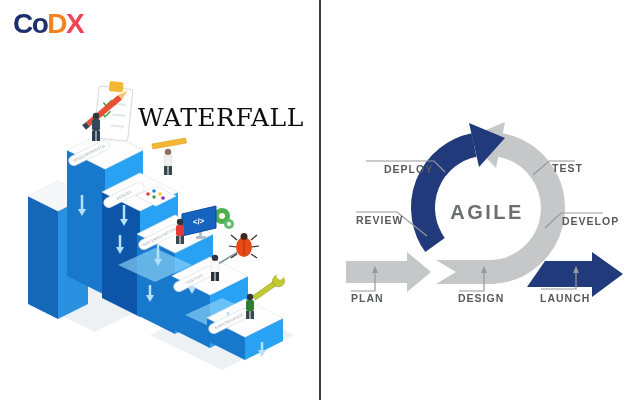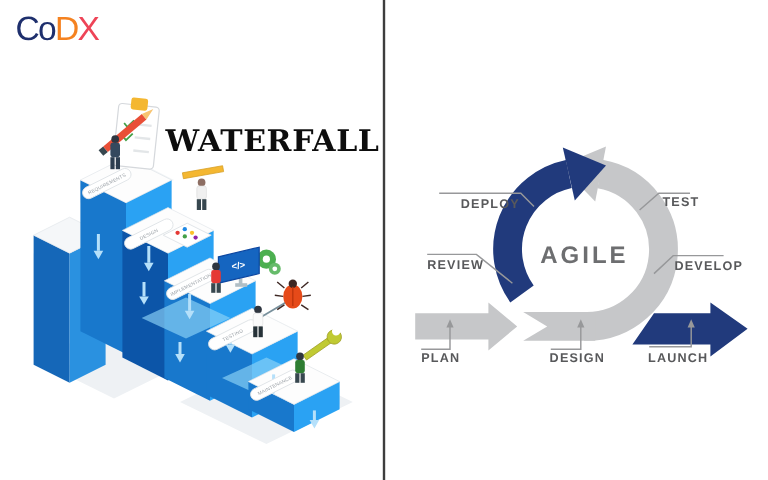--- a/index.html
+++ b/index.html
@@ -1,25 +1,25 @@
 <!DOCTYPE html>
 <html><head>
 <meta charset="utf-8">
 <style>
   html,body{margin:0;padding:0;background:#ffffff;}
   .stage{position:relative;width:640px;height:400px;background:#ffffff;overflow:hidden;
          font-family:"Liberation Sans",sans-serif;}
-  .logo{position:absolute;left:13px;top:10px;font-weight:400;font-size:28px;
+  .logo{position:absolute;left:13px;top:10px;font-weight:700;font-size:28px;
         letter-spacing:-1.5px;line-height:1;}
   .logo .co{color:#1e2f6d;}
   .logo .d{color:#f58220;}
   .logo .x{color:#ee4457;}
   .divider{position:absolute;left:319px;top:0;width:2px;height:400px;background:#3d3d3d;}
-  .wf-title{position:absolute;left:138px;top:103px;width:168px;text-align:center;
-            font-family:"DejaVu Serif",serif;font-weight:700;font-size:25px;color:#0d0d0d;
+  .wf-title{position:absolute;left:138px;top:103px;width:168px;
+            font-family:"DejaVu Serif",serif;font-weight:400;font-size:25px;color:#0d0d0d;
             white-space:nowrap;letter-spacing:0.5px;}
   svg text{font-family:"Liberation Sans",sans-serif;}
   .stage-label{font-size:10.5px;font-weight:bold;fill:#58595b;letter-spacing:1px;}
   .agile-center{font-size:20px;font-weight:bold;fill:#6d6e70;letter-spacing:2.5px;}
   .pill-label{font-size:4px;fill:#9aa0a6;letter-spacing:0.2px;}
   .mon-code{font-size:8px;font-weight:bold;fill:#ffffff;}
 </style>
 </head>
 <body>
 

